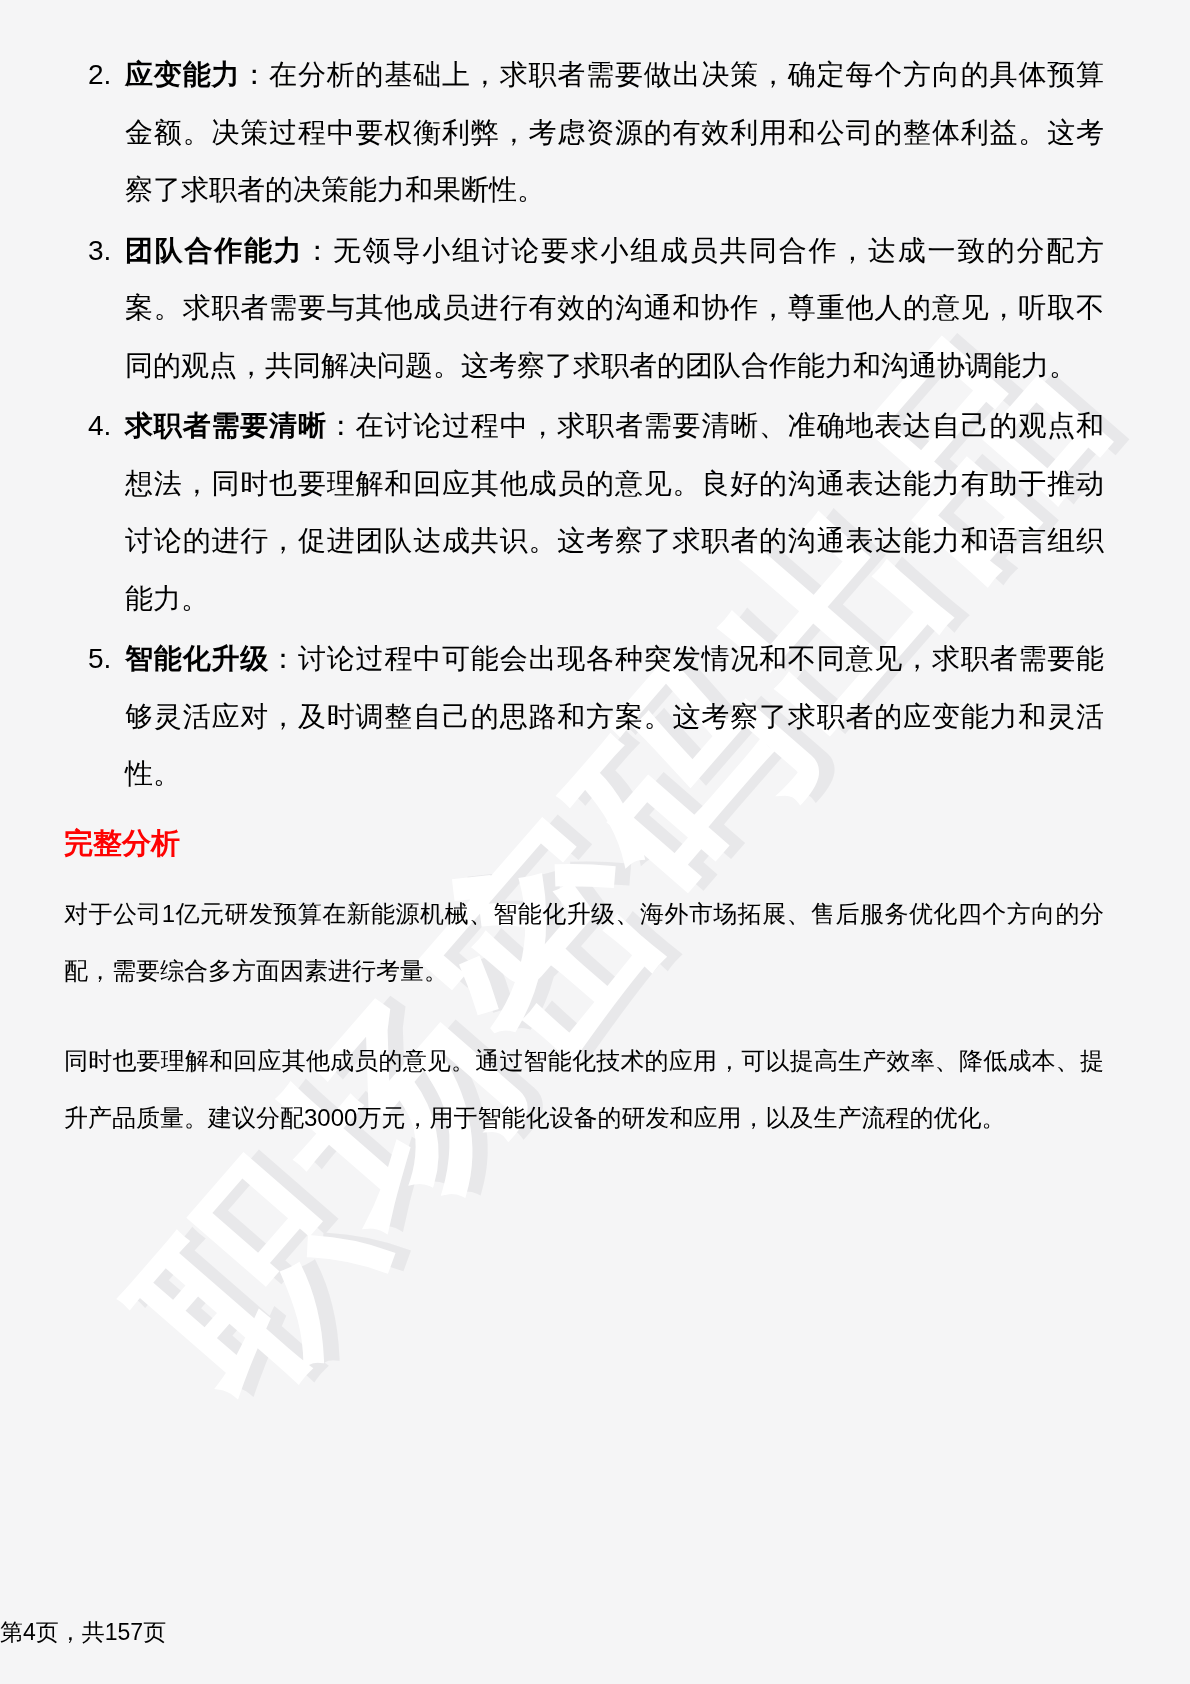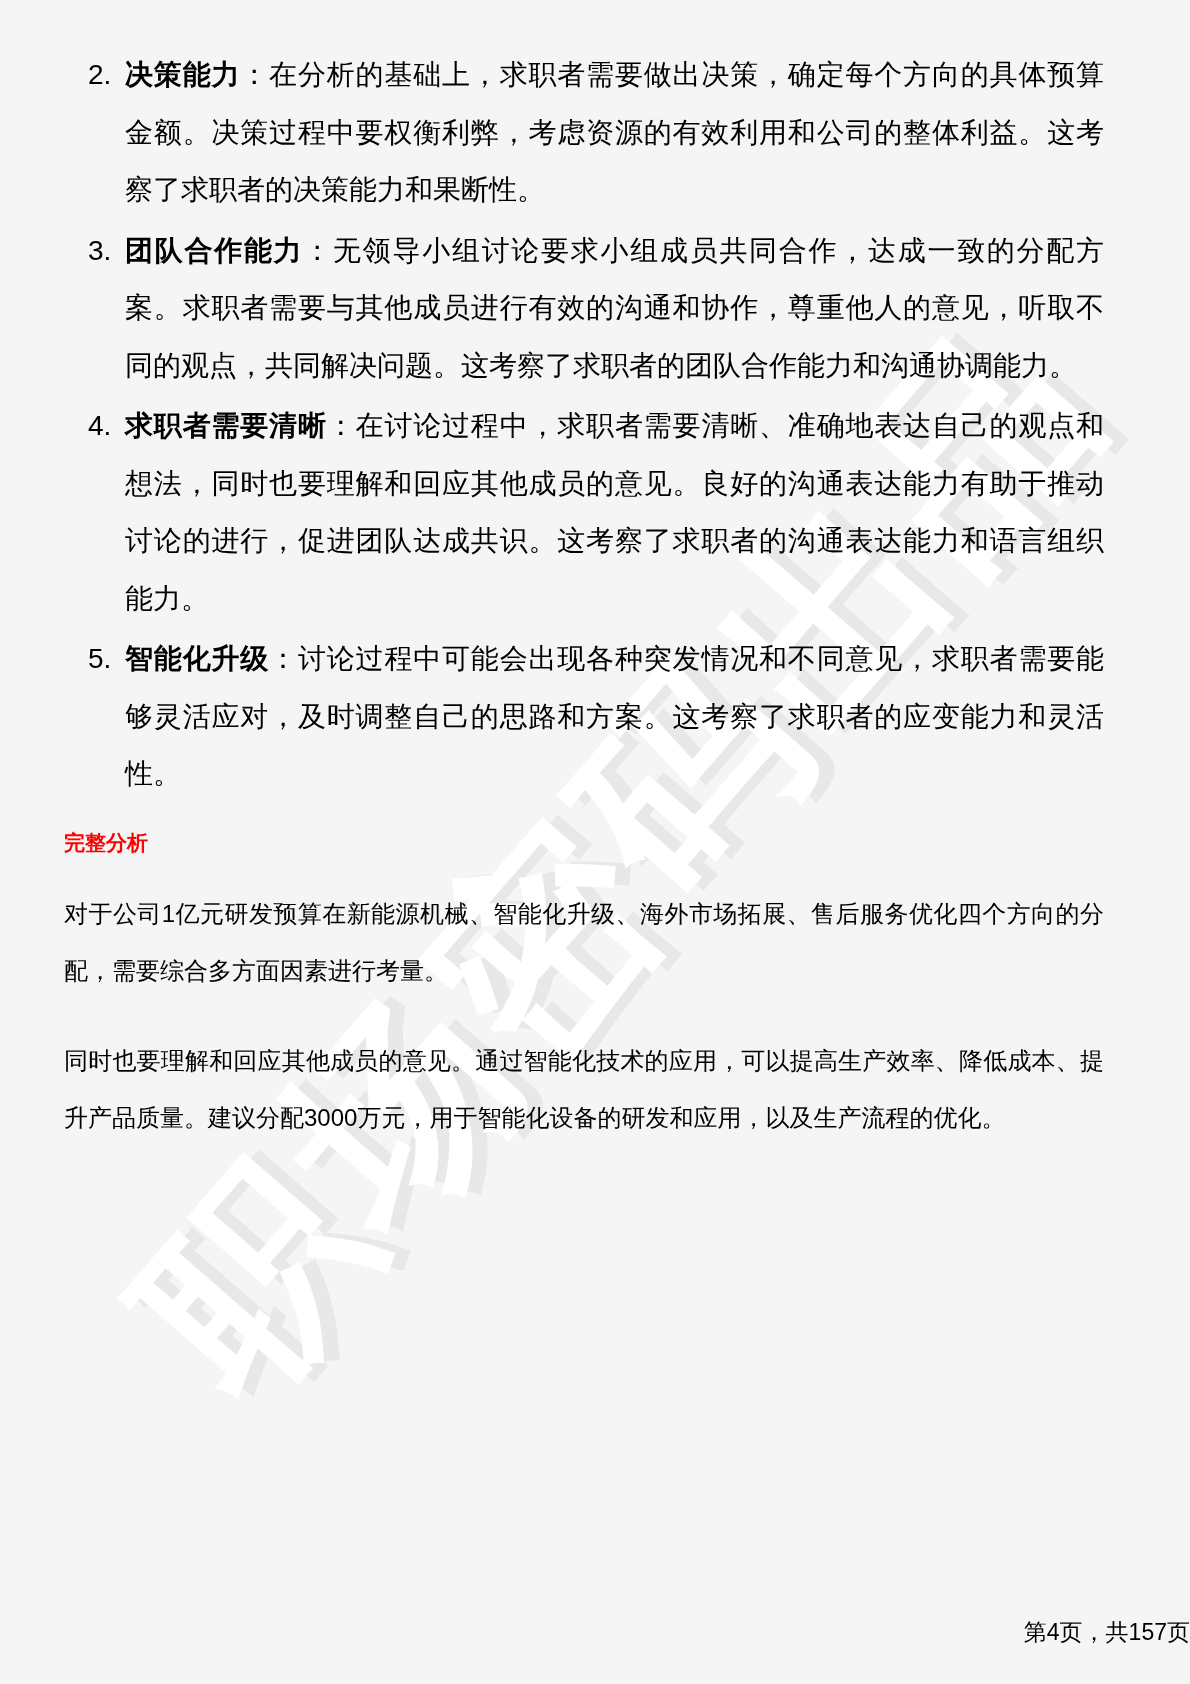--- a/index.html
+++ b/index.html
@@ -53,55 +53,55 @@
   .item-number{
     flex:0 0 37px;
   }
   .item-text{
     flex:1;
     text-align:justify;
   }
   .item-label{font-weight:bold;}
   .section-heading{
     margin:20px 0 0 0;
-    font-size:21px;
+    font-size:29px;
     line-height:40px;
     font-weight:bold;
     color:var(--heading-red);
   }
   .analysis p{
     margin:32px 0 0 0;
     font-size:24px;
     line-height:57.5px;
     text-align:justify;
   }
   .analysis p:first-of-type{margin-top:22px;}
   .footer{
     position:absolute;left:0;right:0;top:1617px;z-index:1;
-    text-align:right;
+    text-align:left;
     font-size:23px;
     line-height:30px;
     color:var(--text);
   }
 </style>
 </head>
 <body>
 
 <div class="page">
 
   <div class="watermark">
     <span class="watermark-text">职场密码出品</span>
   </div>
 
   <div class="content">
 
     <ol class="skill-list">
       <li>
         <span class="item-number">2.</span>
-        <div class="item-text"><span class="item-label">决策能力</span><span>：</span><span>在分析的基础上，求职者需要做出决策，确定每个方向的具体预算金额。决策过程中要权衡利弊，考虑资源的有效利用和公司的整体利益。这考察了求职者的决策能力和果断性。</span></div>
+        <div class="item-text"><span class="item-label">应变能力</span><span>：</span><span>在分析的基础上，求职者需要做出决策，确定每个方向的具体预算金额。决策过程中要权衡利弊，考虑资源的有效利用和公司的整体利益。这考察了求职者的决策能力和果断性。</span></div>
       </li>
       <li>
         <span class="item-number">3.</span>
         <div class="item-text"><span class="item-label">团队合作能力</span><span>：</span><span>无领导小组讨论要求小组成员共同合作，达成一致的分配方案。求职者需要与其他成员进行有效的沟通和协作，尊重他人的意见，听取不同的观点，共同解决问题。这考察了求职者的团队合作能力和沟通协调能力。</span></div>
       </li>
       <li>
         <span class="item-number">4.</span>
         <div class="item-text"><span class="item-label">求职者需要清晰</span><span>：</span><span>在讨论过程中，求职者需要清晰、准确地表达自己的观点和想法，同时也要理解和回应其他成员的意见。良好的沟通表达能力有助于推动讨论的进行，促进团队达成共识。这考察了求职者的沟通表达能力和语言组织能力。</span></div>
       </li>
       <li>

